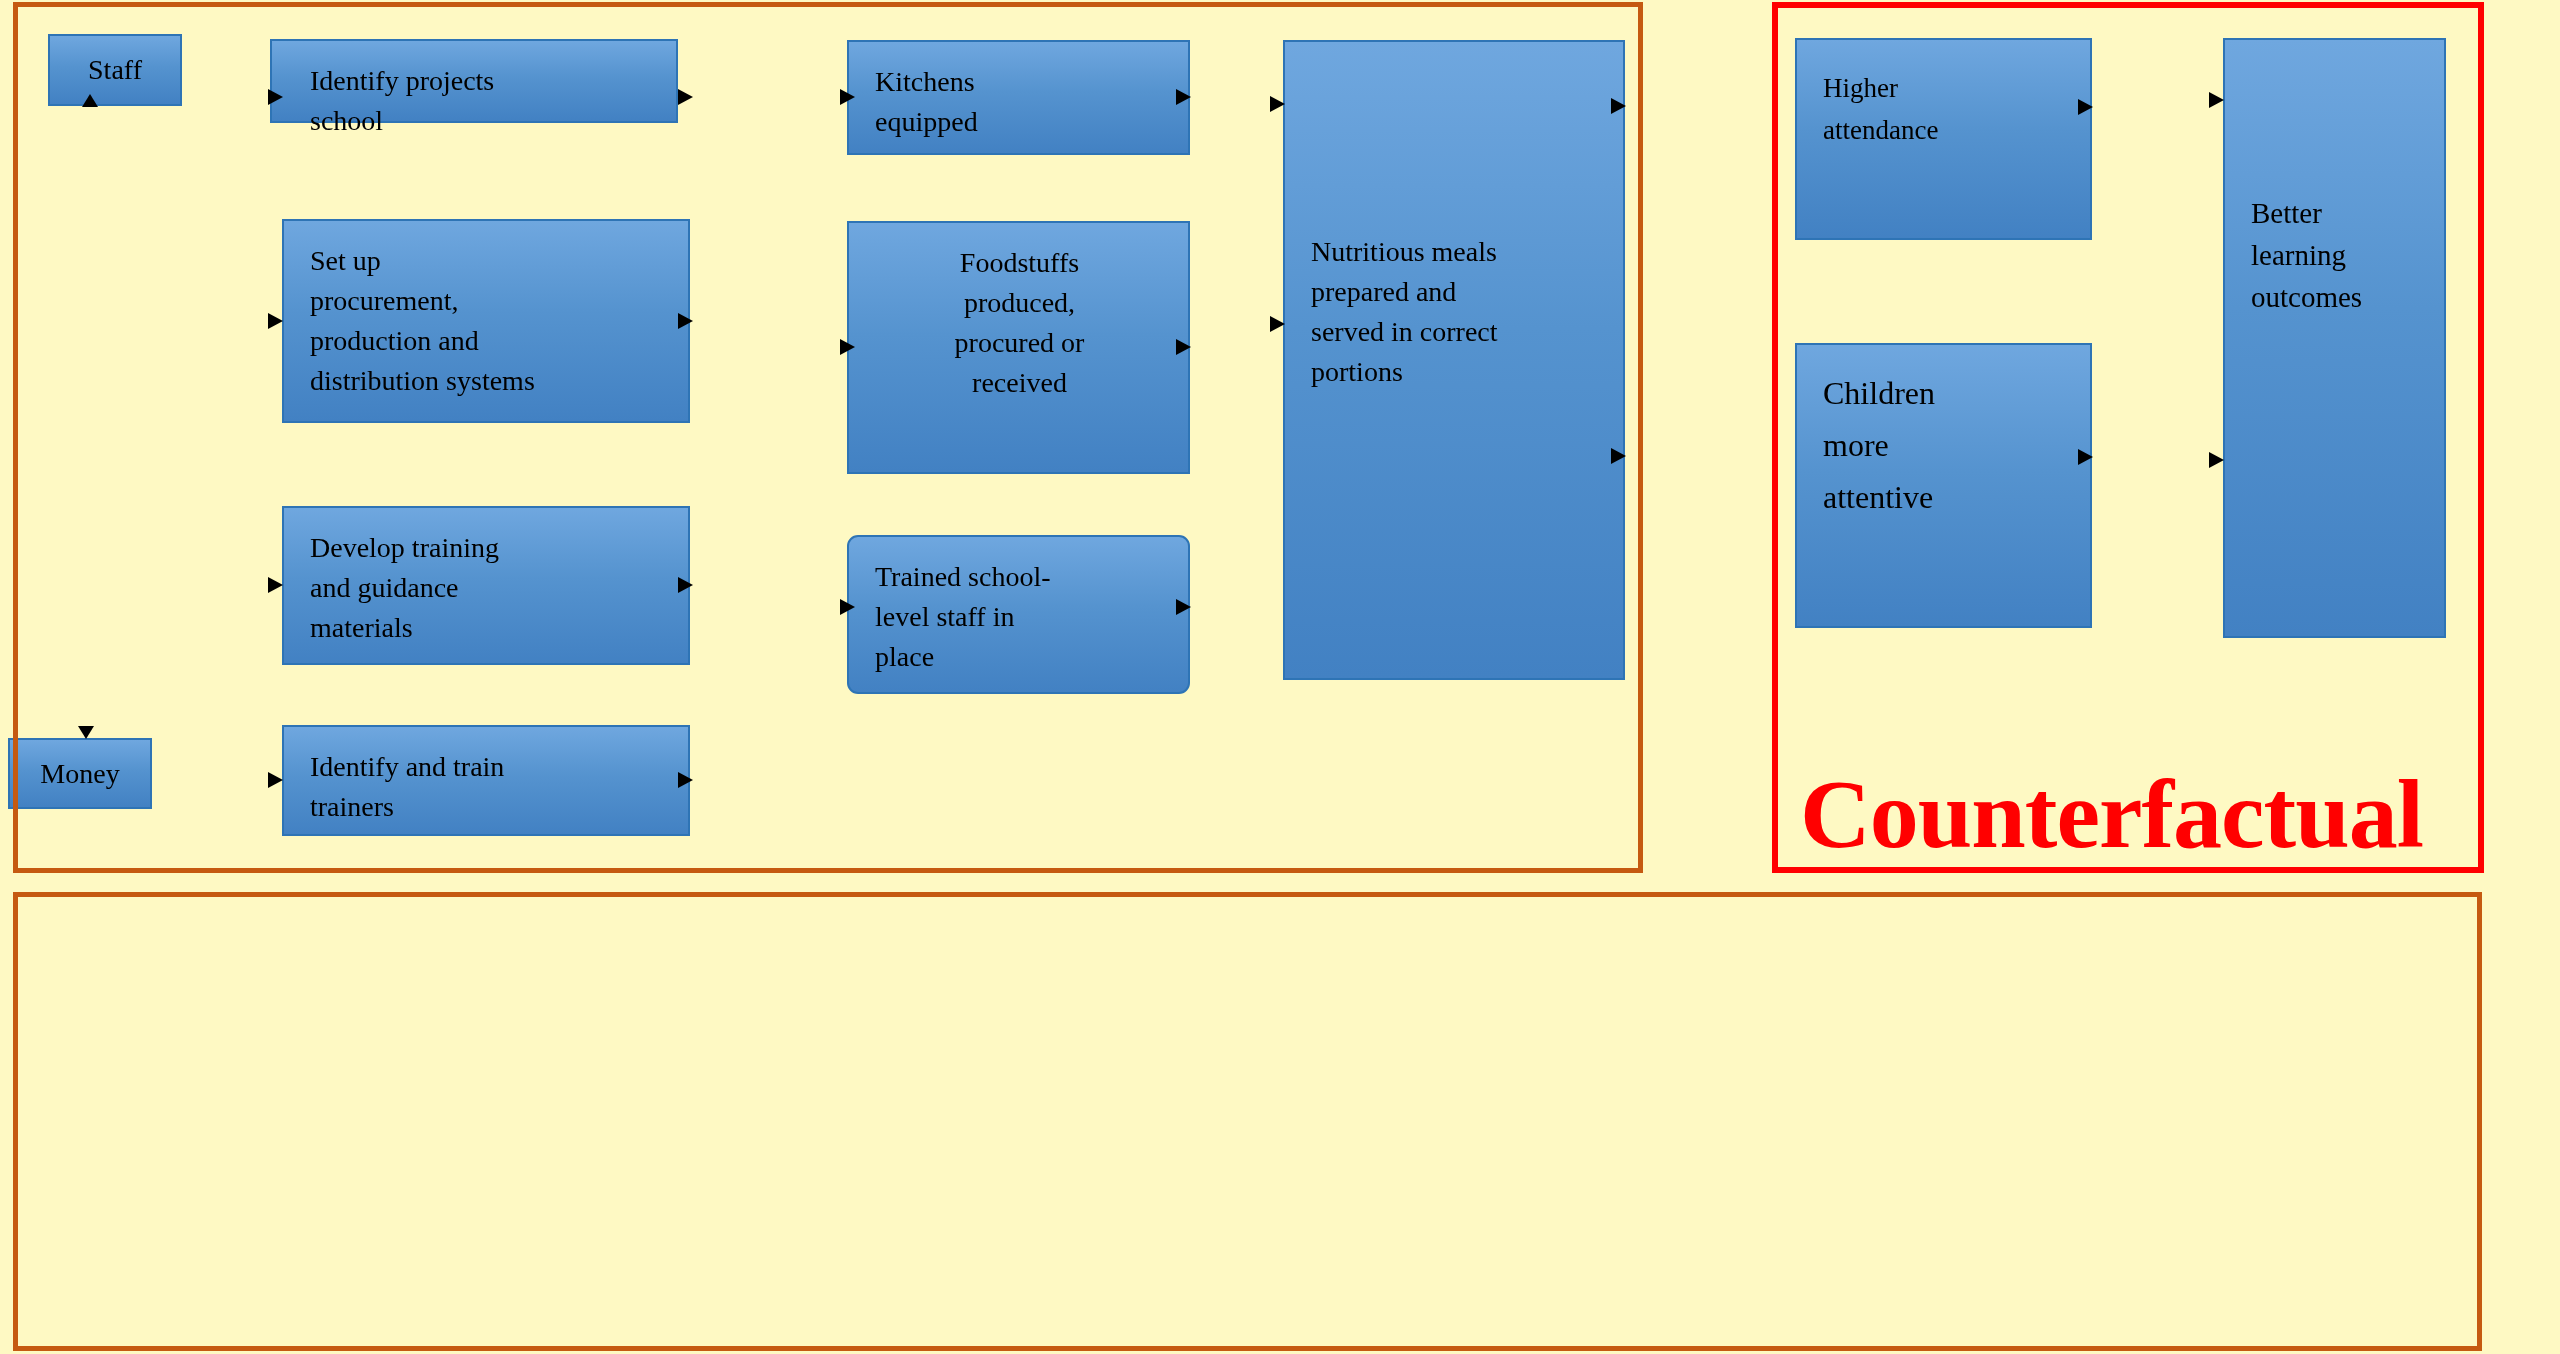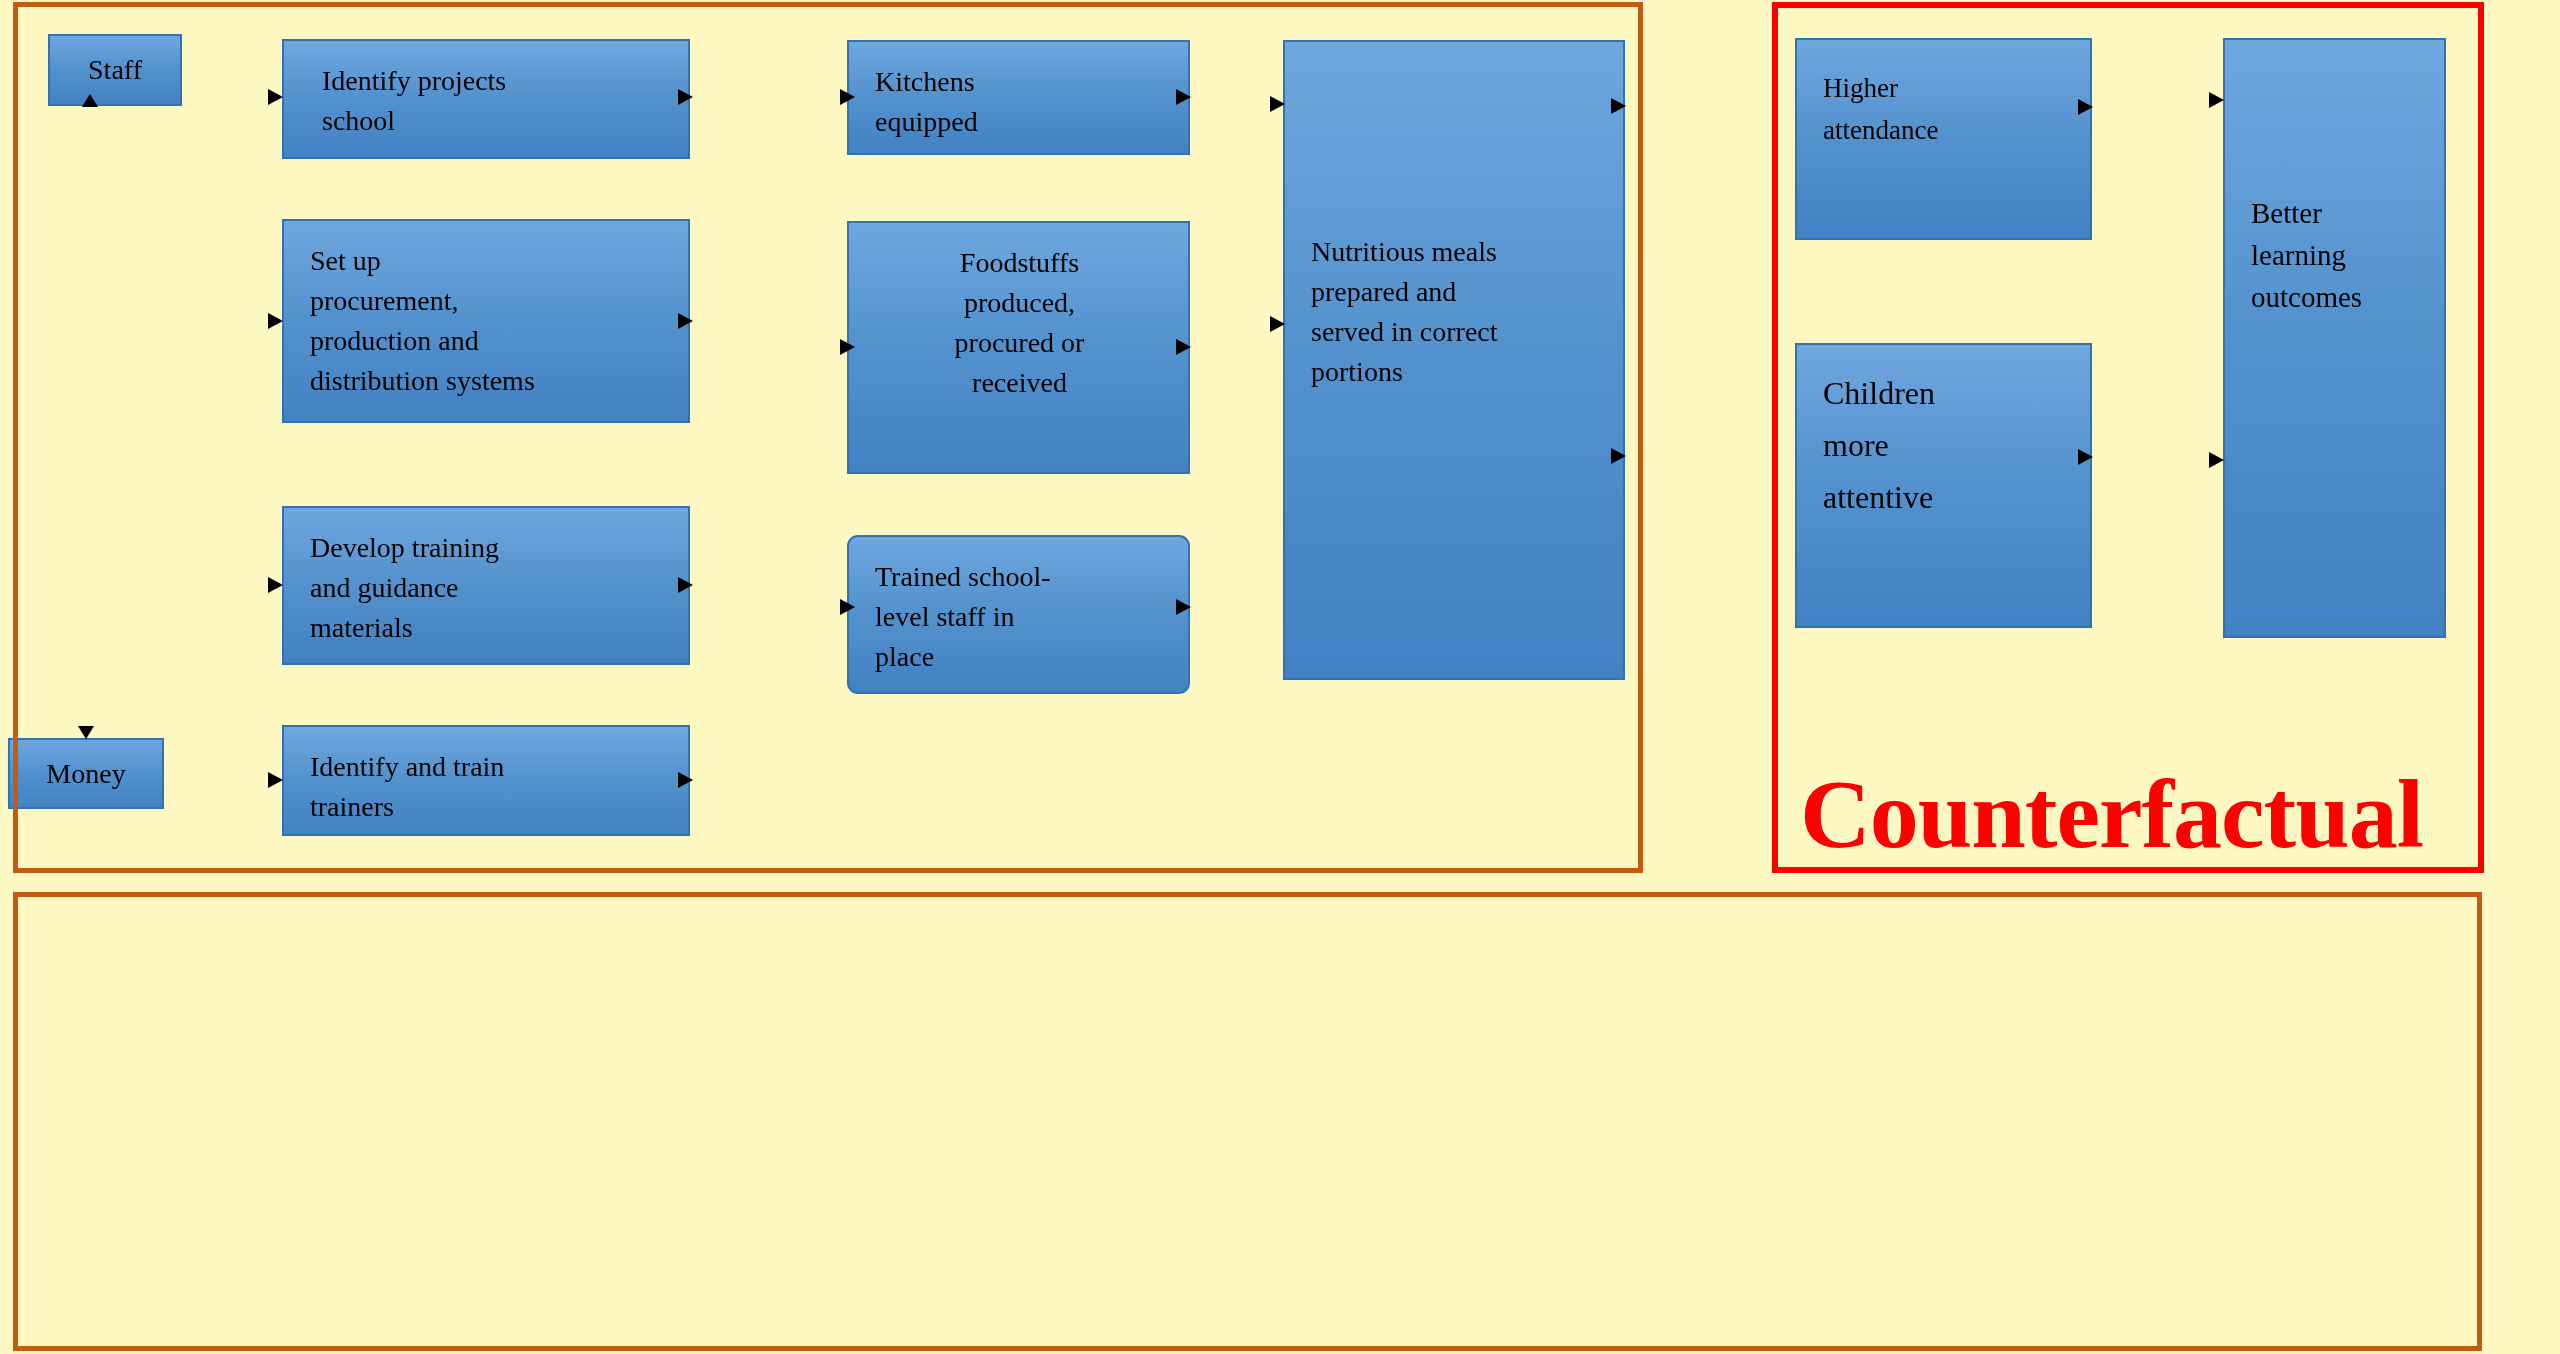--- a/index.html
+++ b/index.html
@@ -38,25 +38,25 @@
   }
 </style>
 </head>
 <body>
 
 <div id="canvas">
 
   <div class="bluebox center-label" style="left:48px;top:34px;width:134px;height:72px;">
     <span>Staff</span>
   </div>
-  <div class="bluebox center-label" style="left:8px;top:738px;width:156px;height:71px;">
+  <div class="bluebox center-label" style="left:8px;top:738px;width:144px;height:71px;">
     <span>Money</span>
   </div>
 
-  <div class="bluebox pad" style="left:282px;top:39px;width:408px;height:120px;padding-left:38px;">Identify projects
+  <div class="bluebox pad" style="left:270px;top:39px;width:408px;height:84px;padding-left:38px;">Identify projects
 school</div>
   <div class="bluebox pad" style="left:282px;top:219px;width:408px;height:204px;">Set up
 procurement,
 production and
 distribution systems</div>
   <div class="bluebox pad" style="left:282px;top:506px;width:408px;height:159px;">Develop training
 and guidance
 materials</div>
   <div class="bluebox pad" style="left:282px;top:725px;width:408px;height:111px;">Identify and train
 trainers</div>

